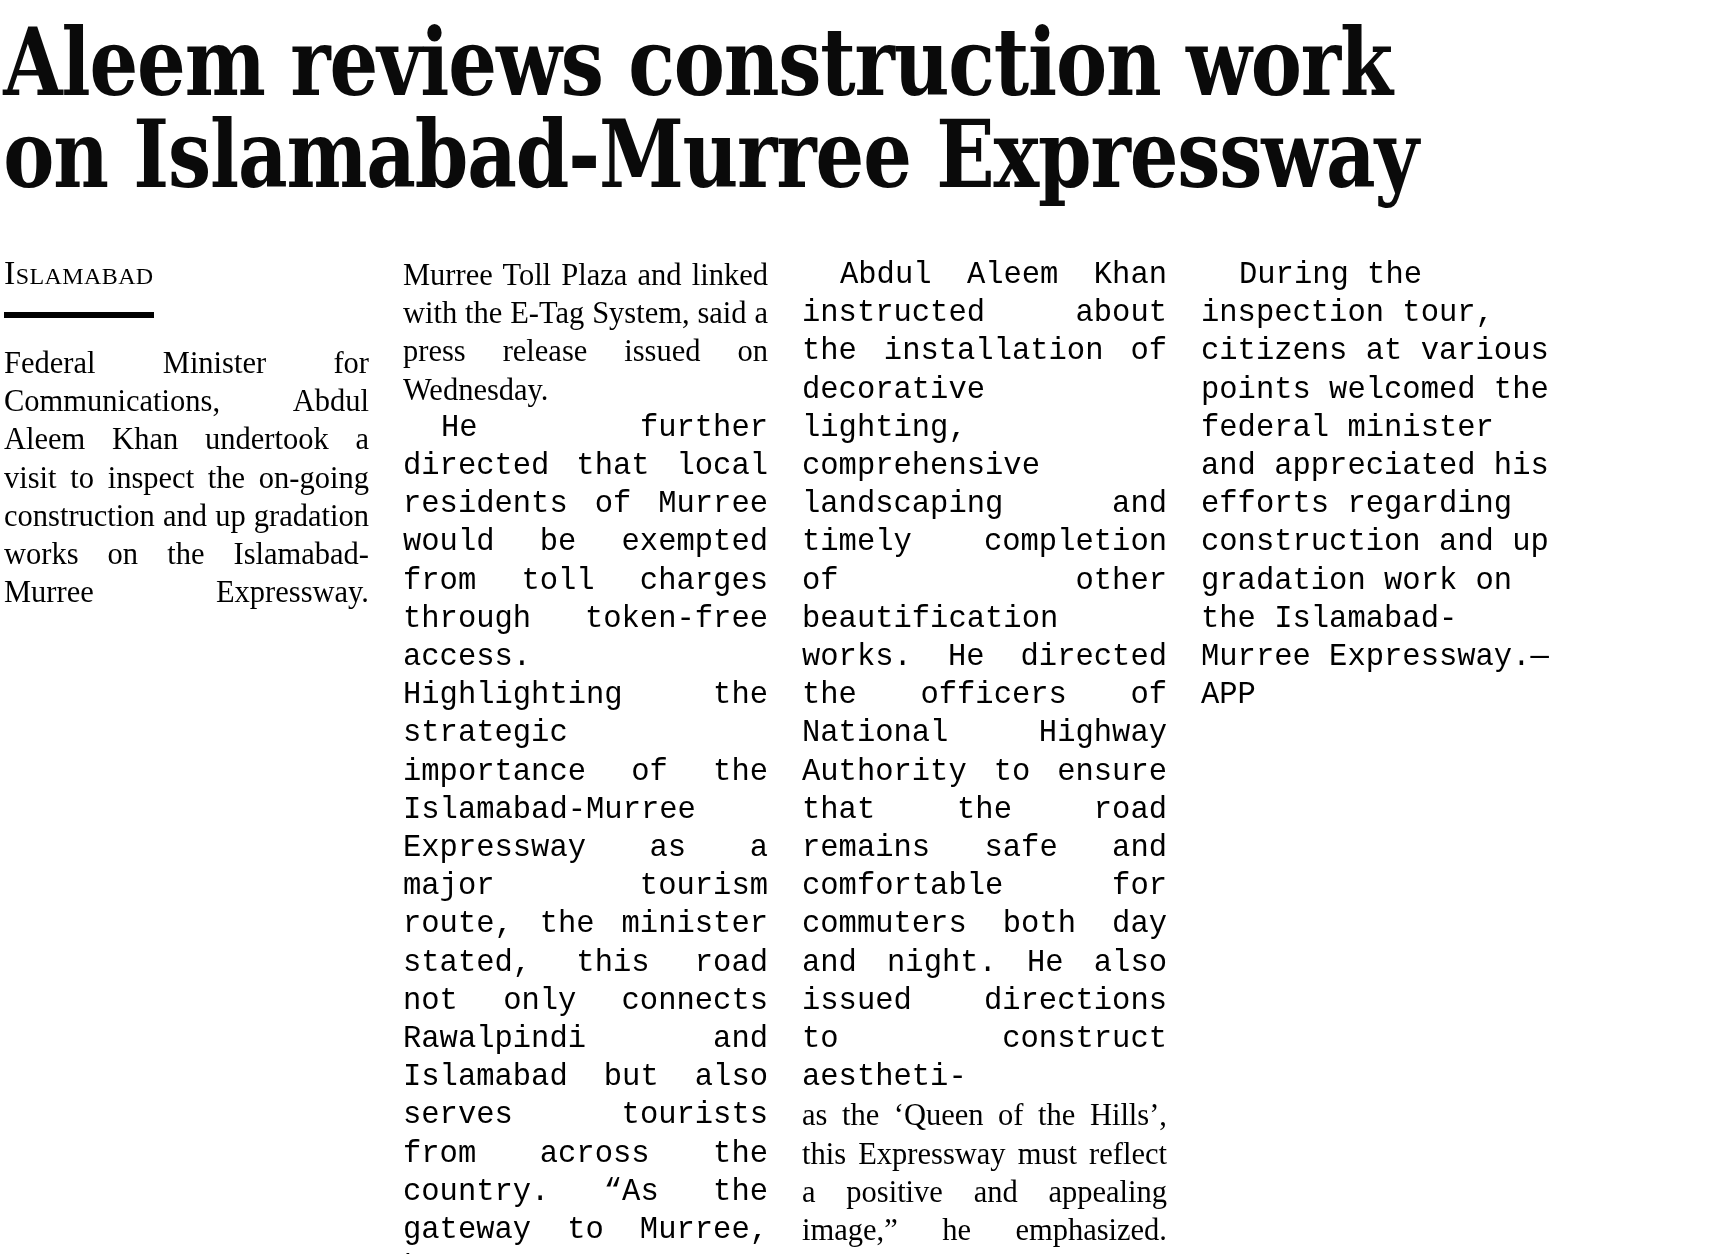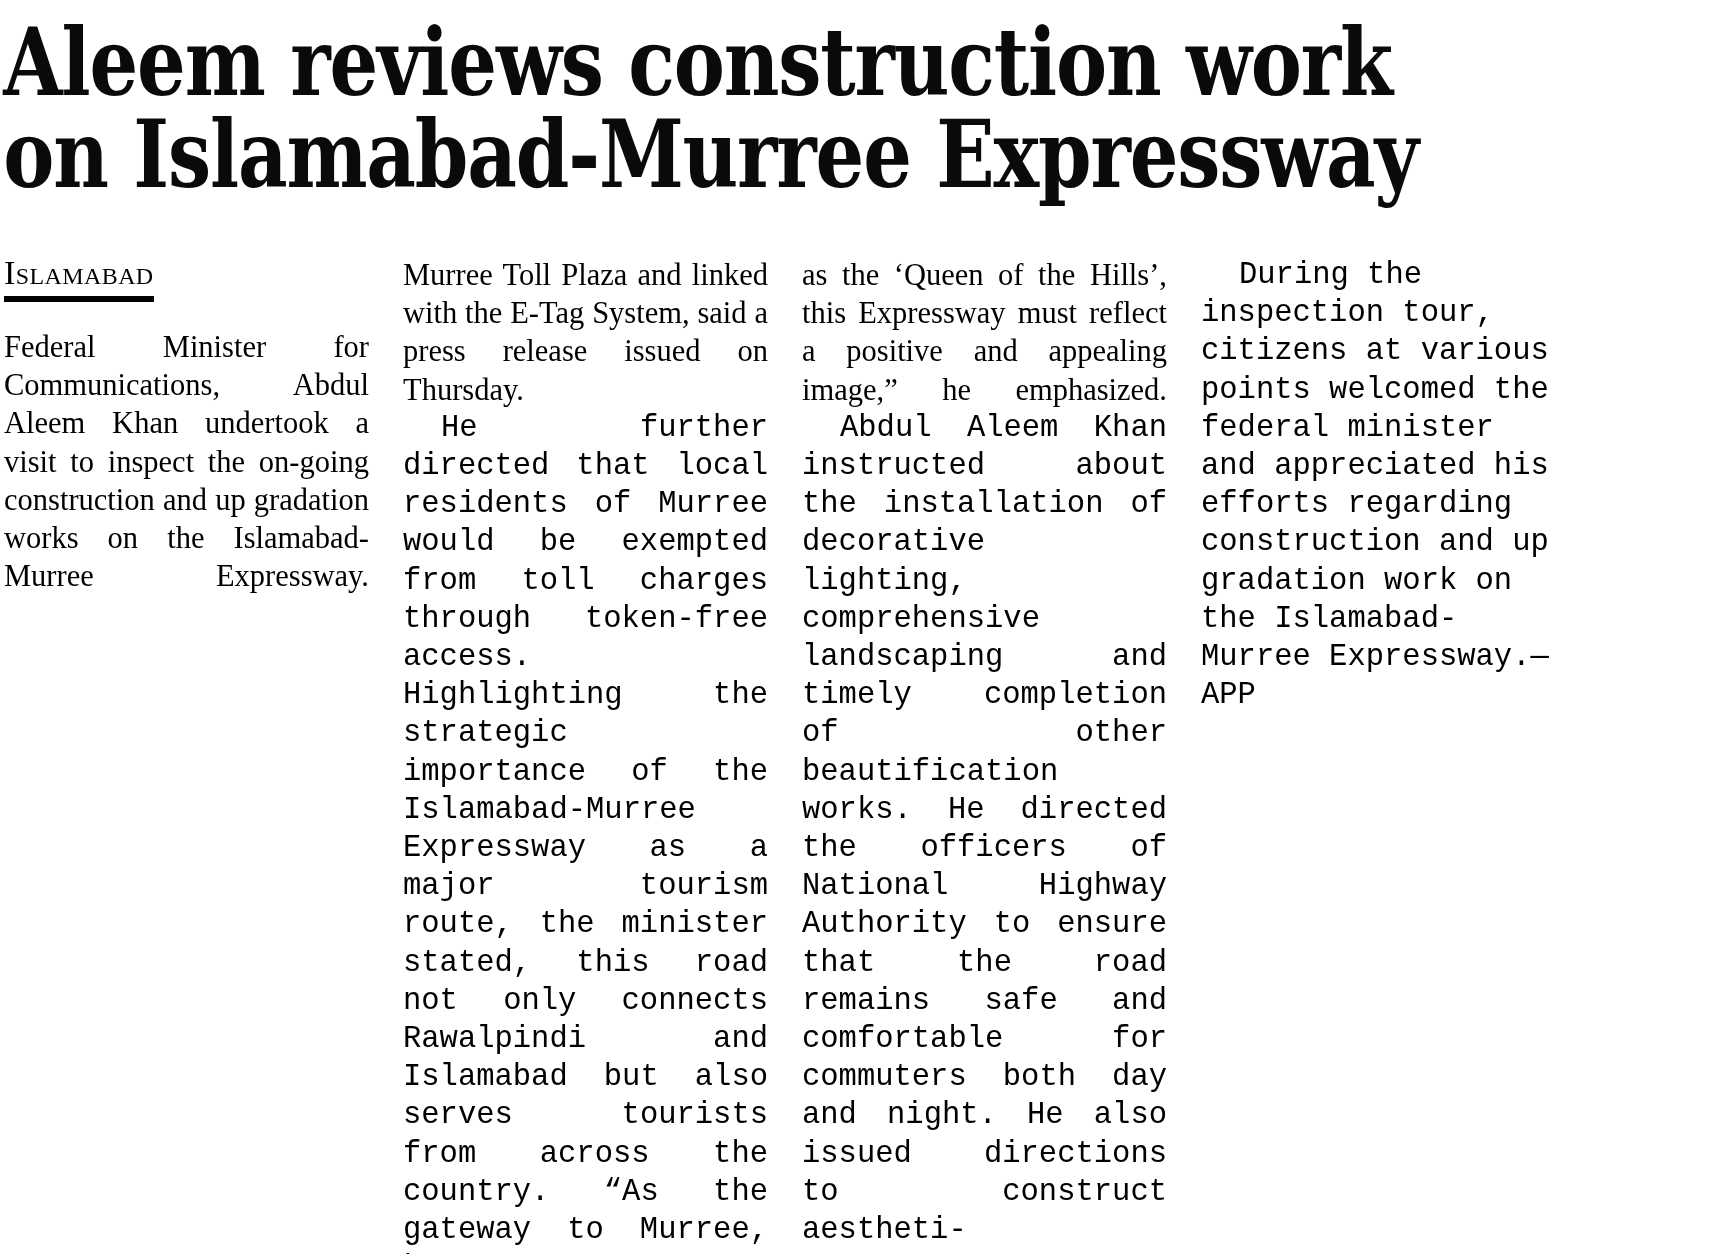--- a/index.html
+++ b/index.html
@@ -59,21 +59,21 @@
     flex: 0 0 365px;
   }
 
   .dateline {
     display: inline-block;
     font-family: "Liberation Serif", "DejaVu Serif", serif;
     font-size: 34px;
     line-height: 1.0;
     font-variant: small-caps;
     letter-spacing: 0.4px;
-    padding-bottom: 6px;
+    padding-bottom: 22px;
     border-bottom: 6px solid #000;
     margin-bottom: 26px;
     white-space: nowrap;
   }
 
   p.body {
     margin: 0;
     font-size: 30.5px;
     line-height: 38.2px;
     text-align: justify;
@@ -105,27 +105,27 @@
   </div>
 
   <div class="columns">
 
     <div class="col">
       <div class="dateline">Islamabad</div>
       <p class="body stretch">Federal Minister for Communications, Abdul Aleem Khan undertook a visit to inspect the on-going construction and up gradation works on the Islamabad-Murree Expressway.</p>
     </div>
 
     <div class="col">
-      <p class="body stretch">Murree Toll Plaza and linked with the E-Tag System, said a press release issued on Thursday.</p>
+      <p class="body stretch">Murree Toll Plaza and linked with the E-Tag System, said a press release issued on Wednesday.</p>
       <p class="body indent stretch">He further directed that local residents of Murree would be exempted from toll charges through token-free access. Highlighting the strategic importance of the Islamabad-Murree Expressway as a major tourism route, the minister stated, this road not only connects Rawalpindi and Islamabad but also serves tourists from across the country. “As the gateway to Murree, known</p>
     </div>
 
     <div class="col">
+      <p class="body indent stretch">Abdul Aleem Khan instructed about the installation of decorative lighting, comprehensive landscaping and timely completion of other beautification works. He directed the officers of National Highway Authority to ensure that the road remains safe and comfortable for commuters both day and night. He also issued directions to construct aestheti-</p>
       <p class="body stretch">as the ‘Queen of the Hills’, this Expressway must reflect a positive and appealing image,” he emphasized.</p>
-      <p class="body indent stretch">Abdul Aleem Khan instructed about the installation of decorative lighting, comprehensive landscaping and timely completion of other beautification works. He directed the officers of National Highway Authority to ensure that the road remains safe and comfortable for commuters both day and night. He also issued directions to construct aestheti-</p>
     </div>
 
     <div class="col">
       <p class="body indent last">During the inspection tour, citizens at various points welcomed the federal minister and appreciated his efforts regarding construction and up gradation work on the Islamabad-Murree Expressway.—APP</p>
     </div>
 
   </div>
 </div>
 
 </body></html>

